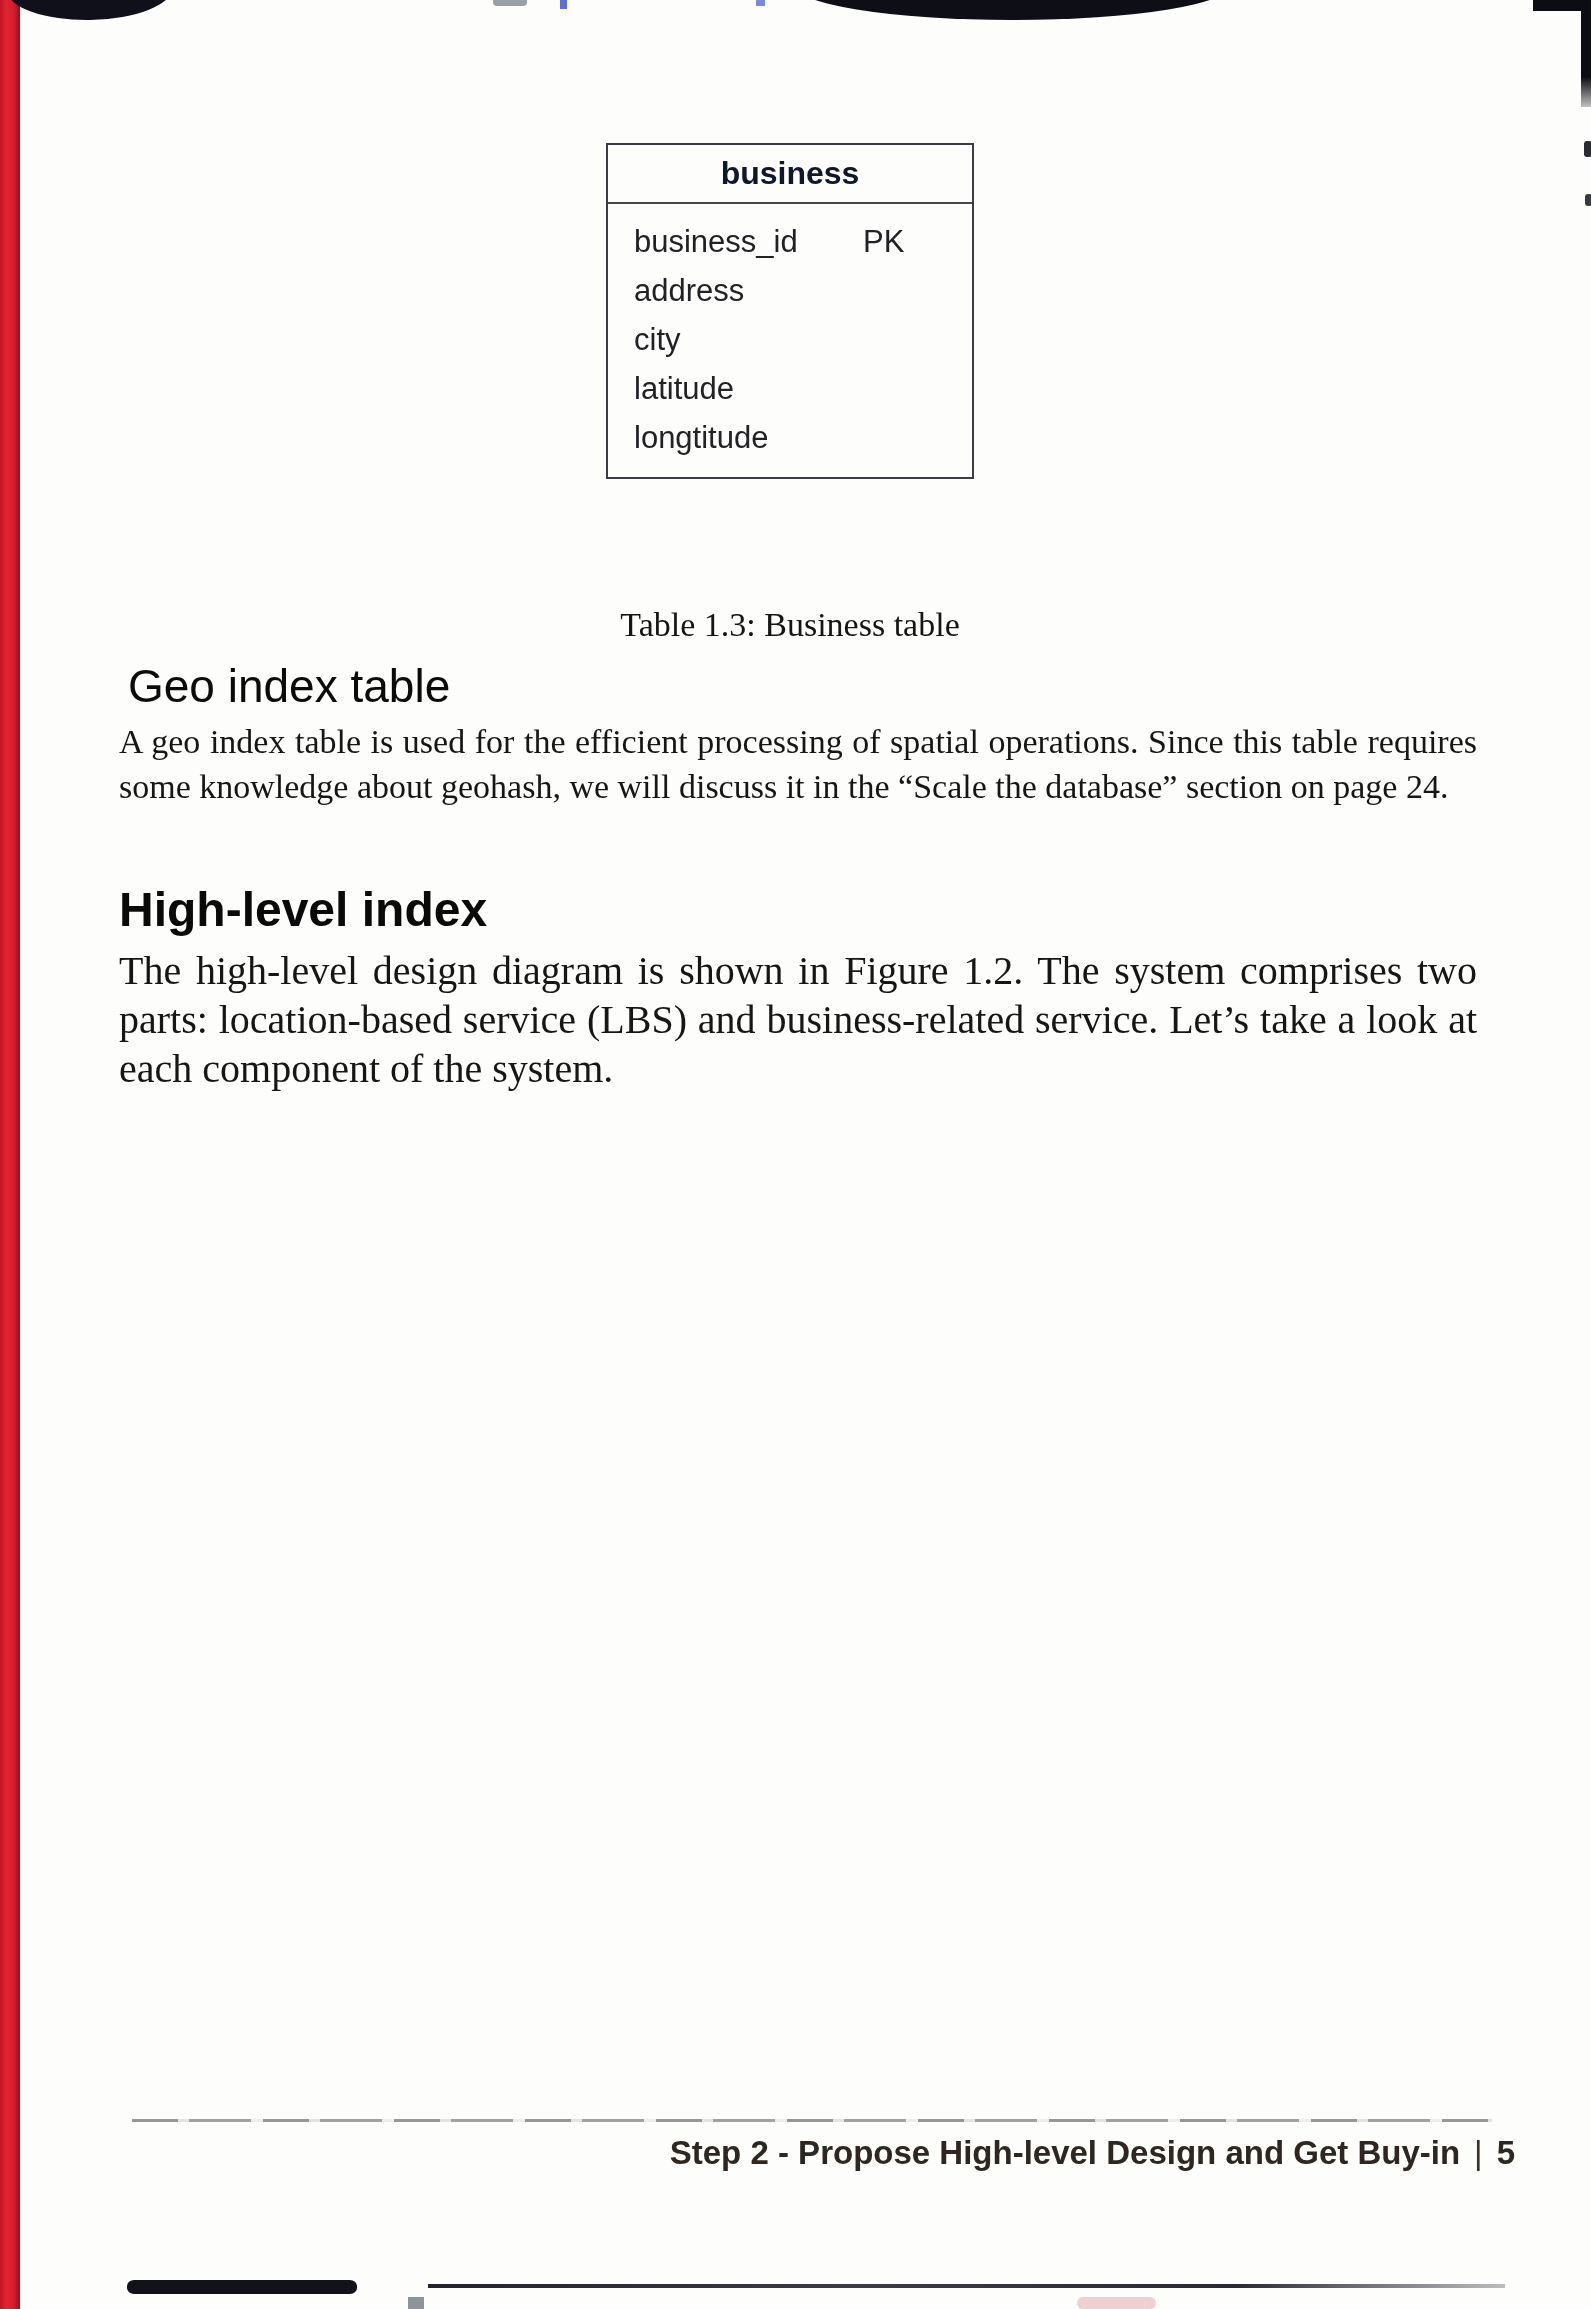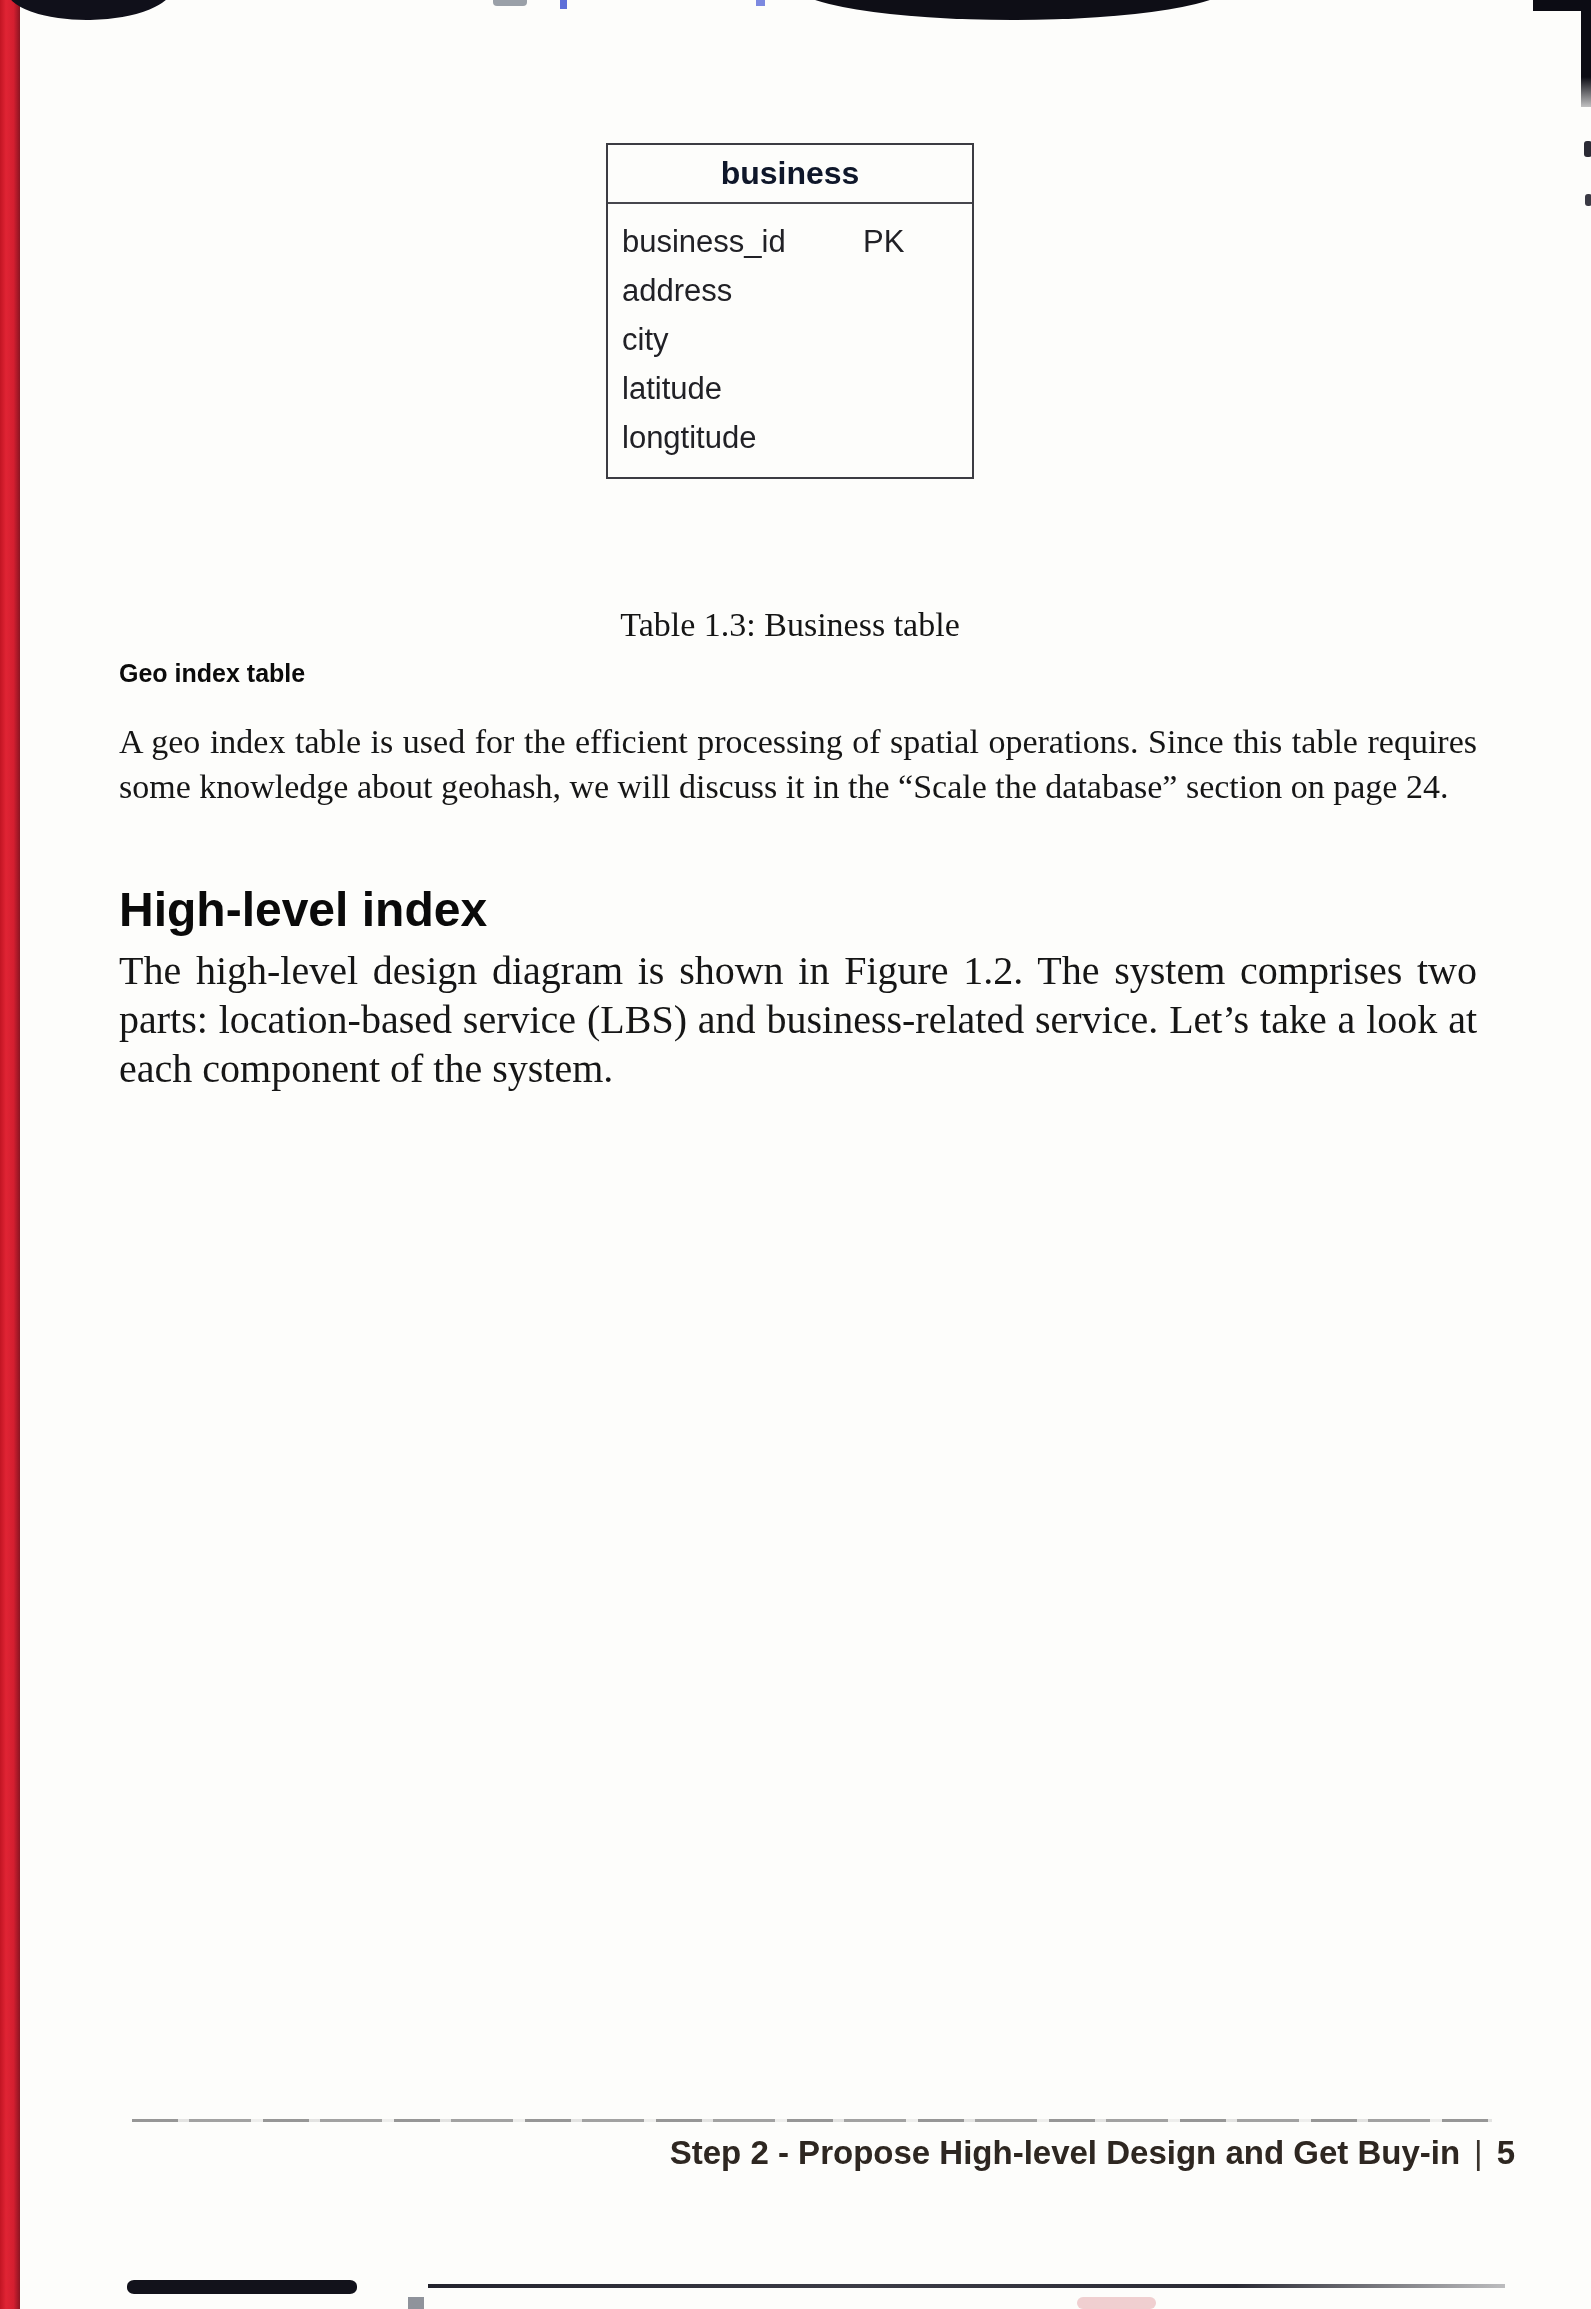--- a/index.html
+++ b/index.html
@@ -29,28 +29,28 @@
     background:linear-gradient(90deg,#23232d,#3c3c46 40%,#2a2a34 75%,rgba(40,40,50,.3));}
   .bottom-tick{position:absolute;left:408px;top:2297px;width:16px;height:12px;background:#8f939b;}
   .bottom-smudge{position:absolute;left:1077px;top:2297px;width:79px;height:12px;background:rgba(214,120,130,.35);border-radius:6px;}
 
   
   .er-table{position:absolute;left:606px;top:143px;width:368px;border:2px solid #3c3c42;box-sizing:border-box;}
   .er-header{height:57px;line-height:57px;text-align:center;font-weight:bold;font-size:32px;color:#0f172a;
     border-bottom:2px solid #47474d;}
   .er-body{padding:13px 0 15px 0;}
   .er-row{height:49px;line-height:49px;position:relative;font-size:31px;color:#212126;}
-  .er-name{padding-left:14px;}
+  .er-name{padding-left:26px;}
   .er-key{position:absolute;left:255px;top:0;}
 
   .caption{position:absolute;left:586px;top:578px;width:408px;text-align:center;
     font-family:"Liberation Serif",serif;font-size:34px;color:#151515;margin-top:28px;}
 
   
-  .h3{position:absolute;left:119px;top:659px;font-size:25px;font-weight:bold;color:#0b0b0b;}
+  .h3{position:absolute;left:128px;top:659px;font-size:46px;font-weight:normal;color:#0b0b0b;}
   .p1{position:absolute;left:119px;top:719px;width:1358px;font-family:"Liberation Serif",serif;
     font-size:34px;line-height:45px;text-align:justify;color:#161616;}
   .h2{position:absolute;left:119px;top:882px;font-size:48px;font-weight:bold;color:#0a0a0a;}
   .p2{position:absolute;left:119px;top:946px;width:1358px;font-family:"Liberation Serif",serif;
     font-size:40px;line-height:49px;text-align:justify;color:#161616;}
 
   
   .footer-rule{position:absolute;left:132px;top:2119px;width:1360px;height:3px;opacity:.8;
     background:repeating-linear-gradient(90deg,#7d7d7d 0 46px,rgba(125,125,125,.25) 46px 57px,
       #8b8b8b 57px 119px,rgba(125,125,125,.15) 119px 131px);}

